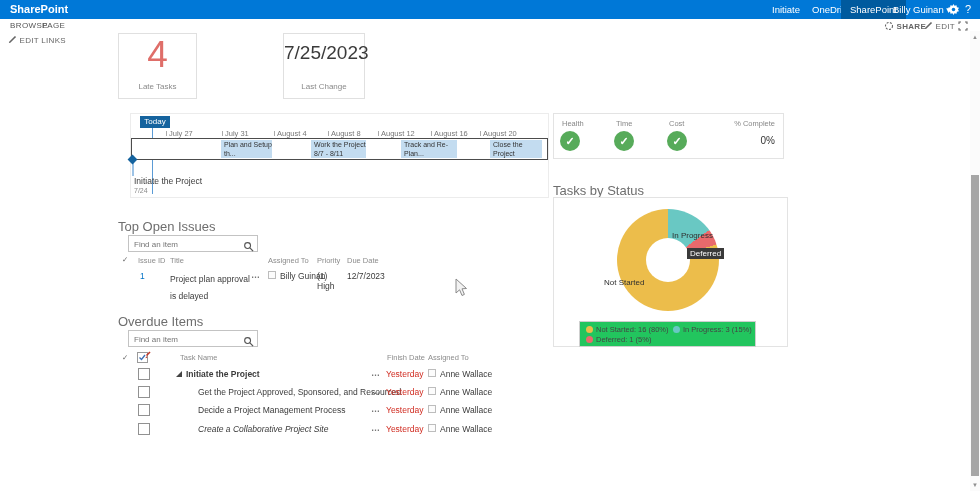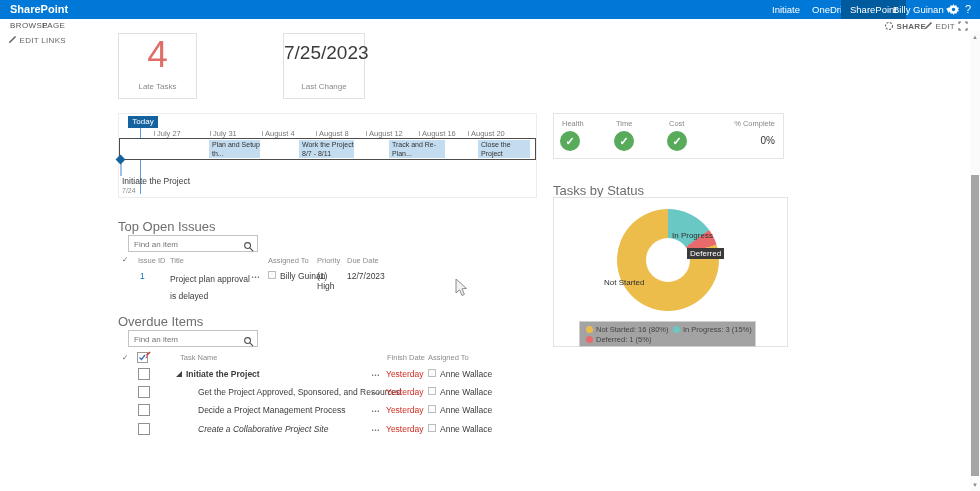--- a/index.html
+++ b/index.html
@@ -20,21 +20,21 @@
   .ract{position:absolute;top:21px;font-size:8px;color:#666;letter-spacing:.3px;cursor:pointer;}
   .editlinks{position:absolute;left:8px;top:35px;font-size:8px;color:#666;letter-spacing:.3px;cursor:pointer;}
 
   
   .tile{position:absolute;top:33px;height:64px;border:1px solid #e0e0e0;background:#fff;text-align:center;}
   .tile .val{position:absolute;left:0;right:0;top:8px;font-size:19px;color:#3b3b3b;}
   .tile .val.big{top:0px;font-size:37px;}
   .tile .lbl{position:absolute;left:0;right:0;bottom:7px;font-size:8px;color:#8a8a8a;}
 
   
-  .timeline{position:absolute;left:118px;top:113px;width:417px;height:83px;border:1px solid #ececec;background:#fff;}
+  .timeline{position:absolute;left:130px;top:113px;width:417px;height:83px;border:1px solid #ececec;background:#fff;}
   .todaybadge{position:absolute;left:9px;top:2px;width:30px;height:12px;color:#fff;font-size:8px;
               text-align:center;line-height:12px;}
   .todayline{position:absolute;left:21px;top:14px;width:1px;height:66px;background:#5b9bd5;z-index:0;}
   .tl-date{position:absolute;top:15px;font-size:7.5px;color:#777;}
   .tl-tick{position:absolute;top:17px;width:1px;height:5px;background:#aaa;}
   .band{position:absolute;left:0px;top:24px;width:415px;height:20px;border:1px solid #4c4c4c;background:#fff;z-index:1;}
   .tbar{position:absolute;top:1px;height:18px;font-size:7px;line-height:8.5px;color:#333;padding:1px 0 0 3px;
         box-sizing:border-box;overflow:hidden;cursor:pointer;}
   .diamond{position:absolute;left:-2px;top:42px;width:7px;height:7px;transform:rotate(45deg);z-index:2;}
   .milestone-line{position:absolute;left:1px;top:48px;width:2px;height:14px;background:#9dc3e6;}
@@ -50,21 +50,21 @@
 
   
   .wp-title{position:absolute;font-size:13px;color:#6e6e6e;}
 
   
   .statuspanel{position:absolute;left:553px;top:197px;width:233px;height:148px;border:1px solid #e3e3e3;background:#fff;}
   .donut{position:absolute;left:63px;top:11px;width:102px;height:102px;border-radius:50%;}
   .hole{position:absolute;left:92px;top:40px;width:44px;height:44px;border-radius:50%;background:#fff;}
   .slice-label{position:absolute;font-size:8px;color:#2e2e2e;}
   .slice-label.badge{background:#3a3a3a;color:#fff;padding:1px 3px;}
-  .legend{position:absolute;left:25px;top:123px;width:175px;height:24px;border:1px solid #cfcfcf;background:#a3a3a3;}
+  .legend{position:absolute;left:25px;top:123px;width:175px;height:24px;border:1px solid #cfcfcf;background:#22c55e;}
   .litem{position:absolute;font-size:7.5px;color:#444;white-space:nowrap;}
   .ldot{display:inline-block;width:7px;height:7px;border-radius:50%;margin-right:3px;vertical-align:-1px;}
 
   
   .searchbox{position:absolute;width:128px;height:15px;border:1px solid #c3c3c3;background:#fff;}
   .searchbox input{position:absolute;left:3px;top:1px;width:105px;height:12px;border:none;outline:none;
                    font-size:8px;font-family:"Liberation Sans",sans-serif;color:#555;}
   .searchbox .mag{position:absolute;right:3px;top:2px;cursor:pointer;}
   .th{position:absolute;font-size:7.5px;color:#8c8c8c;white-space:nowrap;}
   .td{position:absolute;font-size:8.5px;color:#3b3b3b;}

